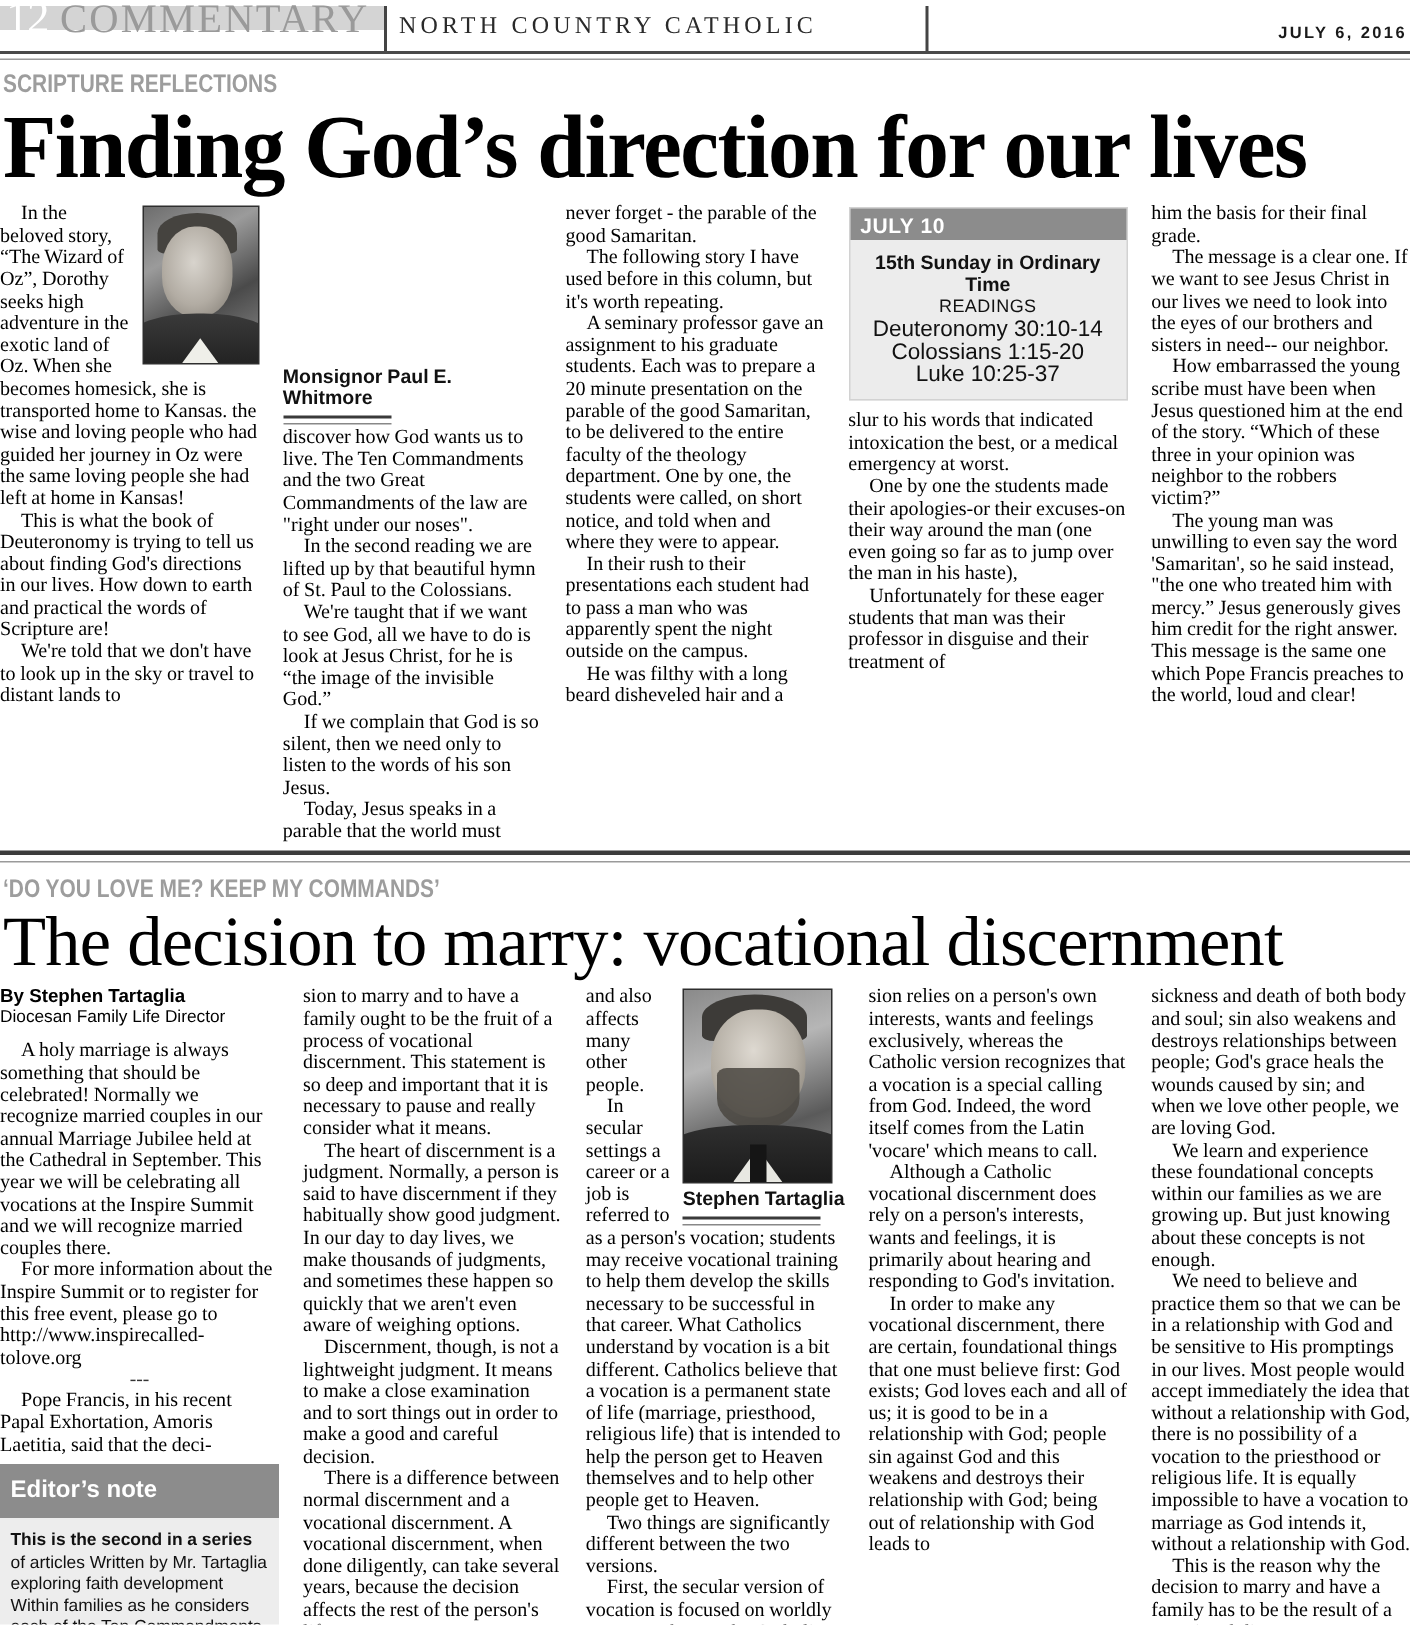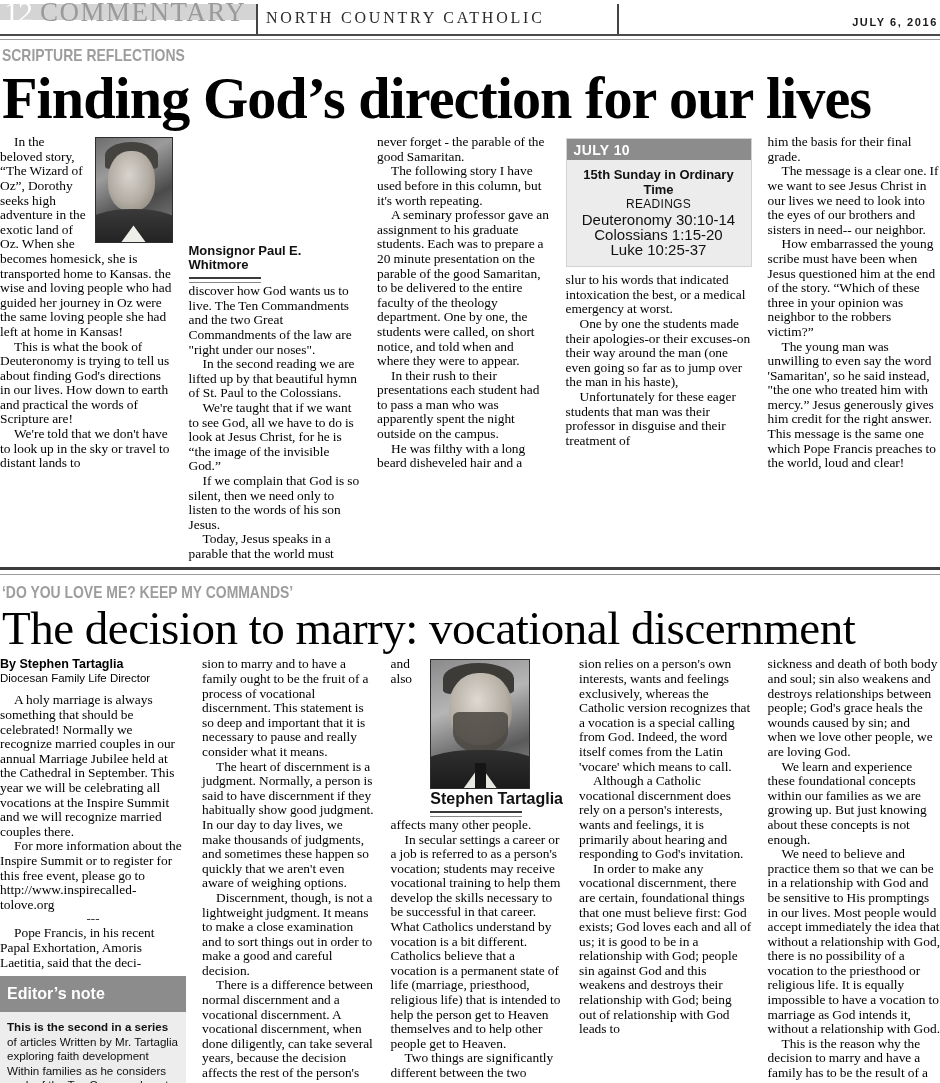--- a/index.html
+++ b/index.html
@@ -126,21 +126,21 @@
   }
   .photo2 .shirt{
     position:absolute;left:33%;bottom:0;width:34%;height:20%;background:#e8e8e2;
     clip-path:polygon(0 100%,50% 10%,100% 100%);
   }
   .caption{
     font-family:"Liberation Sans Narrow","Liberation Sans",sans-serif;
     font-size:13px;font-weight:700;line-height:14px;color:#111;
     text-align:left;margin-top:3px;
   }
-  .caption.c2{font-size:16px;line-height:13.5px;}
+  .caption.c2{font-size:13px;line-height:13.5px;}
   .cap-rule{
     margin-top:5px;border-top:2px solid #3a3a3a;border-bottom:1px solid #888;
     height:3px;width:72px;
   }
   .cap-rule.w2{width:92px;}
 
   
   .readings{
     width:184px;margin:3px 0 6px 0;background:#ececec;border:1px solid #d2d2d2;
   }

